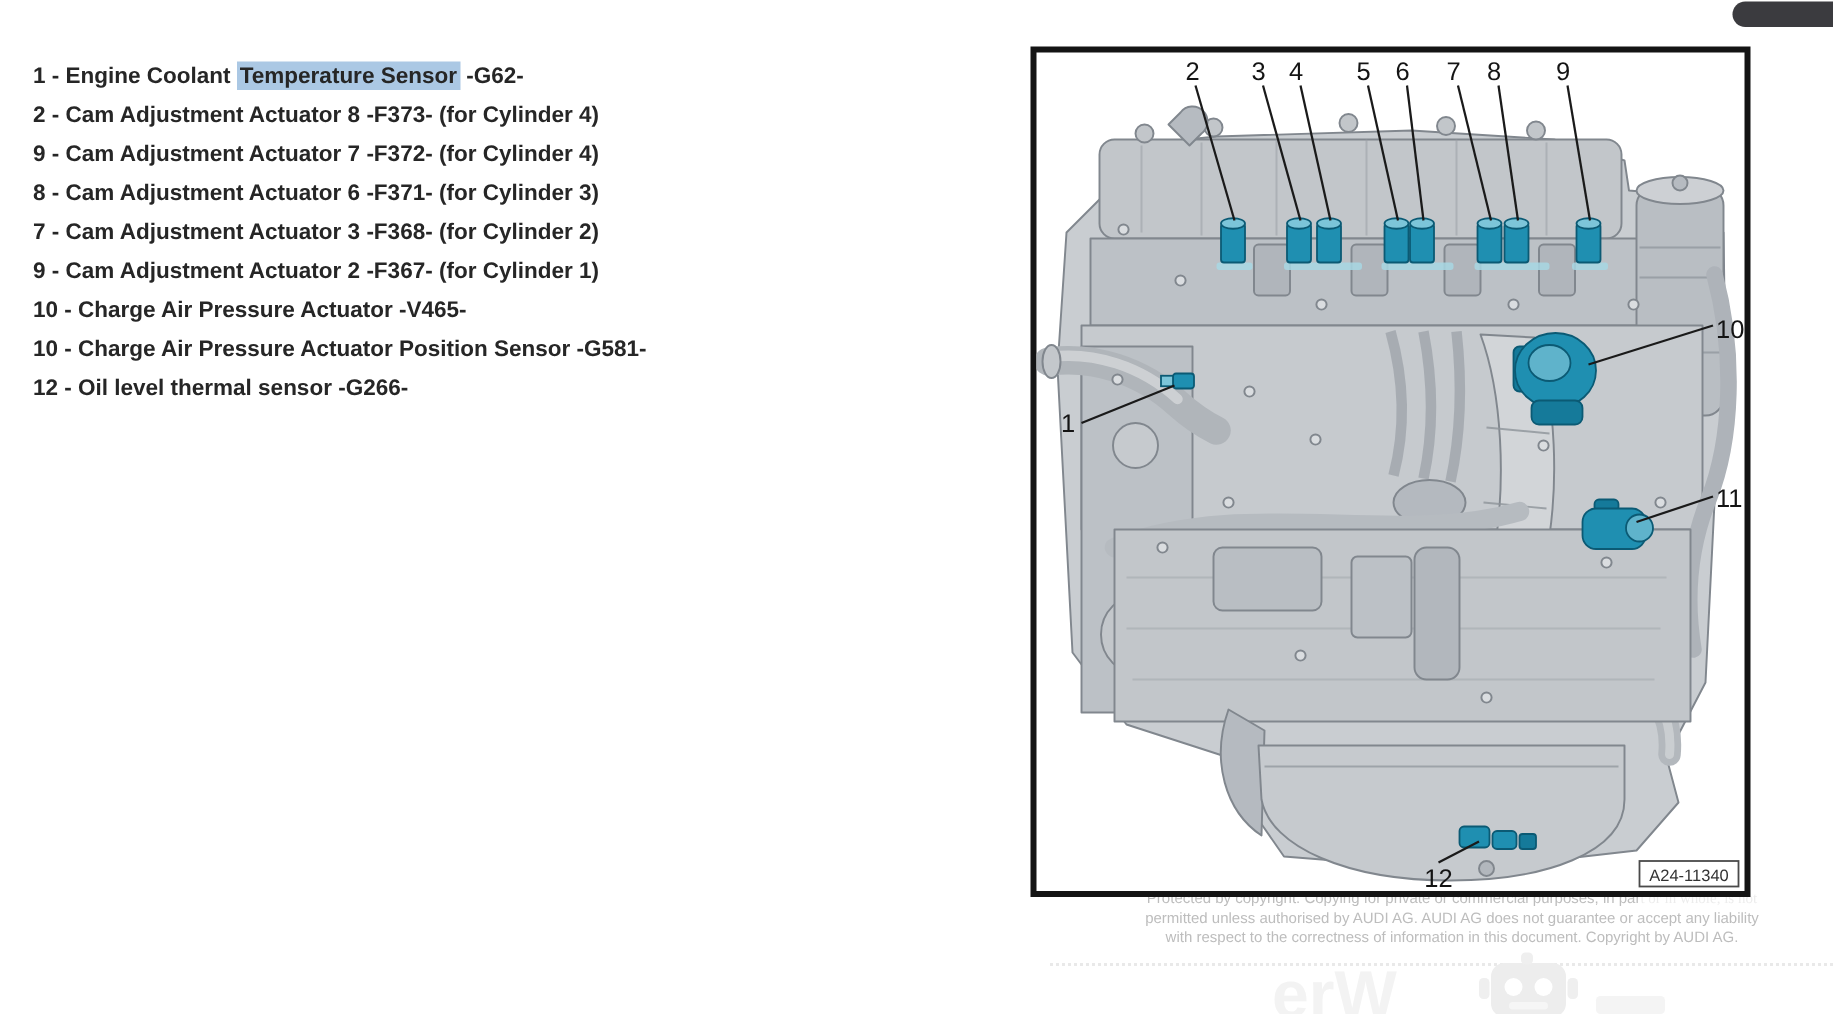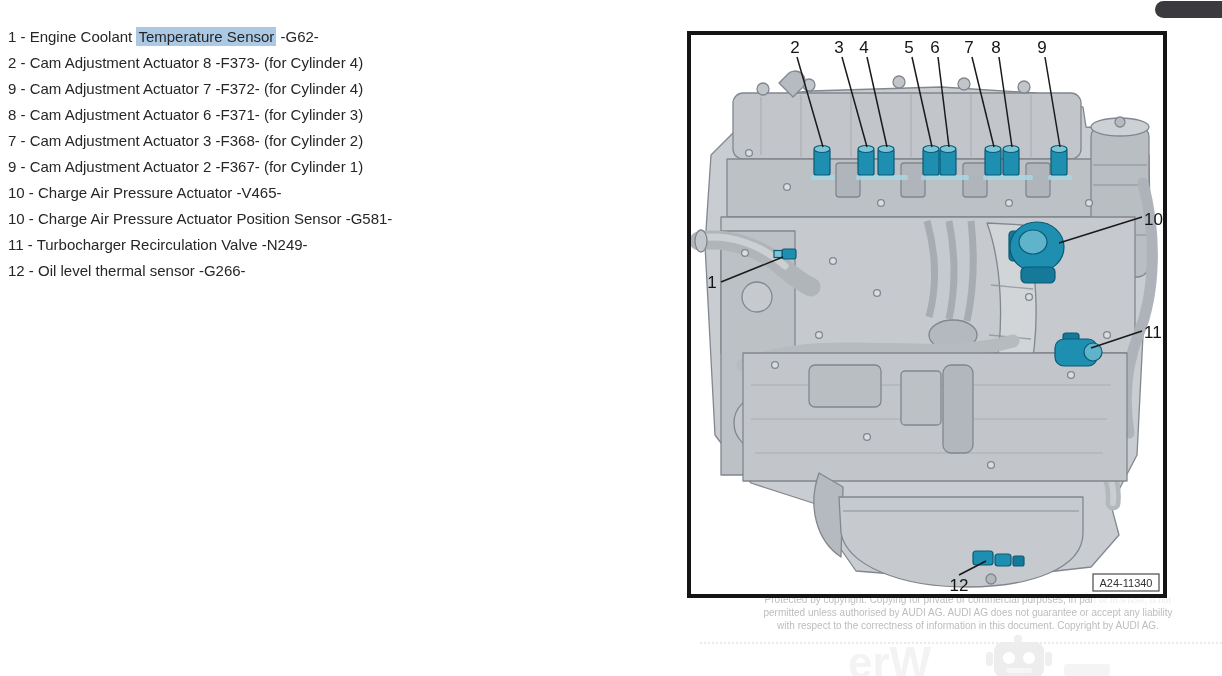--- a/index.html
+++ b/index.html
@@ -6,23 +6,23 @@
   body {
     width:1222px; height:676px;
     background:#ffffff;
     font-family:"Liberation Sans", sans-serif;
     position:relative;
     overflow:hidden;
   }
   
   .legend {
     position:absolute; left:8px; top:24px;
-    margin:0; padding:0; list-style:none;
+    margin:14px; padding:0; list-style:none;
     font-size:15px; line-height:26px;
-    color:#262626; white-space:nowrap;
+    color:#262626; white-space:nowrap;font-weight:bold;
   }
   .hl { background:#abc8e4; padding:1px 2px; }
   
   .diagram {
     position:absolute; left:687px; top:31px;
     width:480px; height:567px;
     border:4px solid #141414;
     box-sizing:border-box;
     background:transparent;
     z-index:2;
@@ -62,21 +62,20 @@
 
 <ul class="legend">
   <li><span>1 - Engine Coolant </span><span class="hl">Temperature Sensor</span><span> -G62-</span></li>
   <li>2 - Cam Adjustment Actuator 8 -F373- (for Cylinder 4)</li>
   <li>9 - Cam Adjustment Actuator 7 -F372- (for Cylinder 4)</li>
   <li>8 - Cam Adjustment Actuator 6 -F371- (for Cylinder 3)</li>
   <li>7 - Cam Adjustment Actuator 3 -F368- (for Cylinder 2)</li>
   <li>9 - Cam Adjustment Actuator 2 -F367- (for Cylinder 1)</li>
   <li>10 - Charge Air Pressure Actuator -V465-</li>
   <li>10 - Charge Air Pressure Actuator Position Sensor -G581-</li>
-  <li>11 - Turbocharger Recirculation Valve -N249-</li>
   <li>12 - Oil level thermal sensor -G266-</li>
 </ul>
 
 <div class="copyright">
   <div><span>Protected by copyright. Copying for private or commercial purposes, in par</span><span class="faded">t or in whole, is not</span></div>
   <div>permitted unless authorised by AUDI AG. AUDI AG does not guarantee or accept any liability</div>
   <div>with respect to the correctness of information in this document. Copyright by AUDI AG.</div>
 </div>
 
 <div class="dotline"></div>

